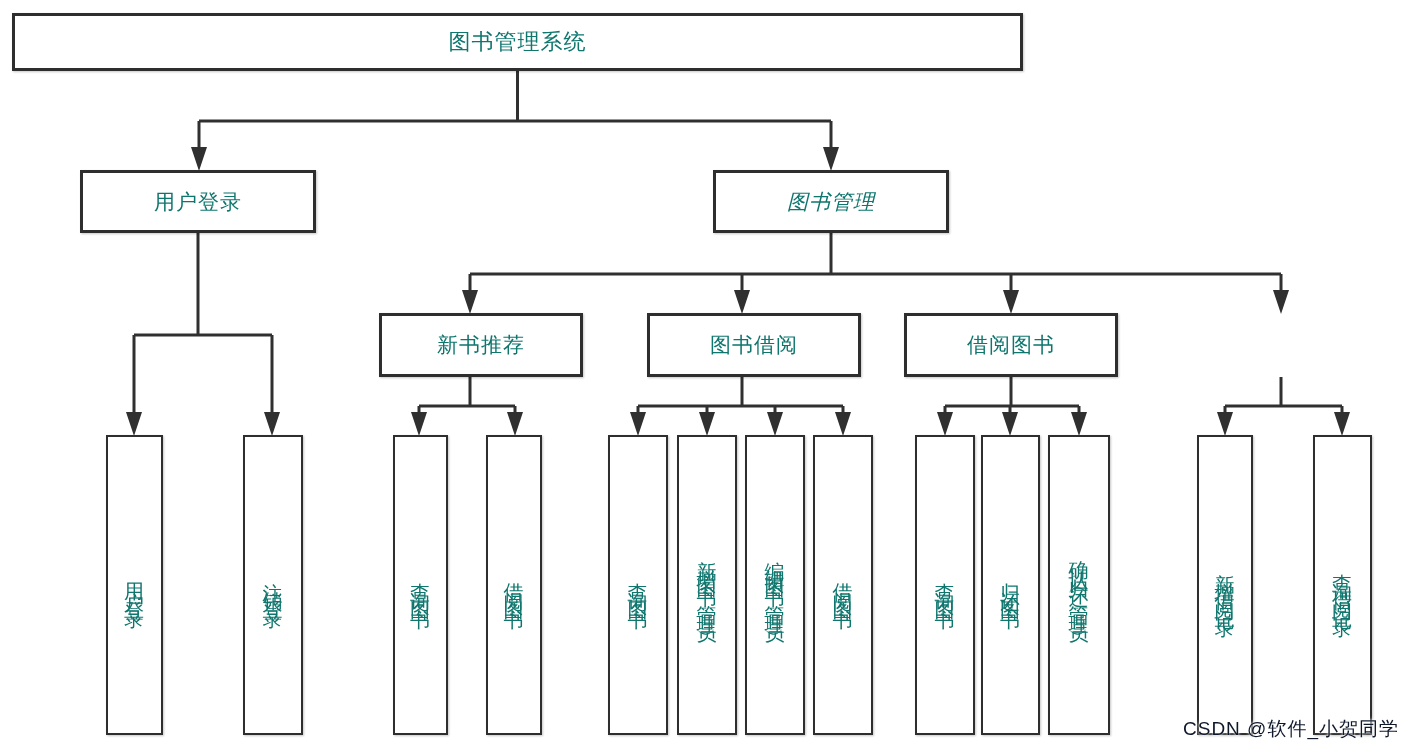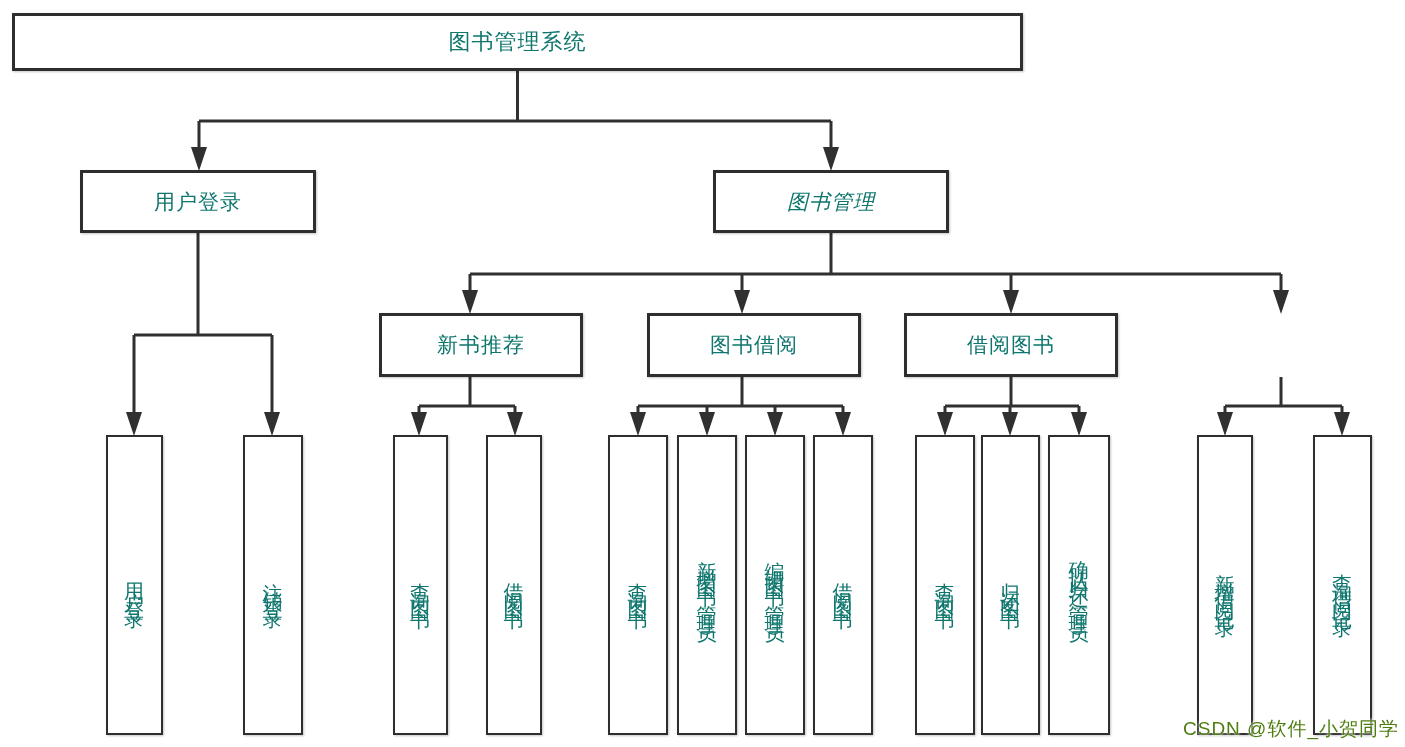--- a/index.html
+++ b/index.html
@@ -28,21 +28,21 @@
   .leaf { border-width:2px; }
   .leaf span {
     writing-mode:vertical-rl;
     text-orientation:mixed;
     font-size:20px;
     line-height:1;
     letter-spacing:9px;
   }
   #watermark {
     position:absolute; left:1183px; top:716px;
-    font-size:19px; color:#4d7c0f; letter-spacing:1px;
+    font-size:19px; color:#0f172a; letter-spacing:1px;
     text-shadow:0 0 2px #ffffff, 0 0 4px #ffffff;
     z-index:5; white-space:nowrap;
   }
 </style>
 </head>
 <body>
 
 <div id="canvas">
 
   <svg id="connectors" viewBox="0 0 1405 747" xmlns="http://www.w3.org/2000/svg">

